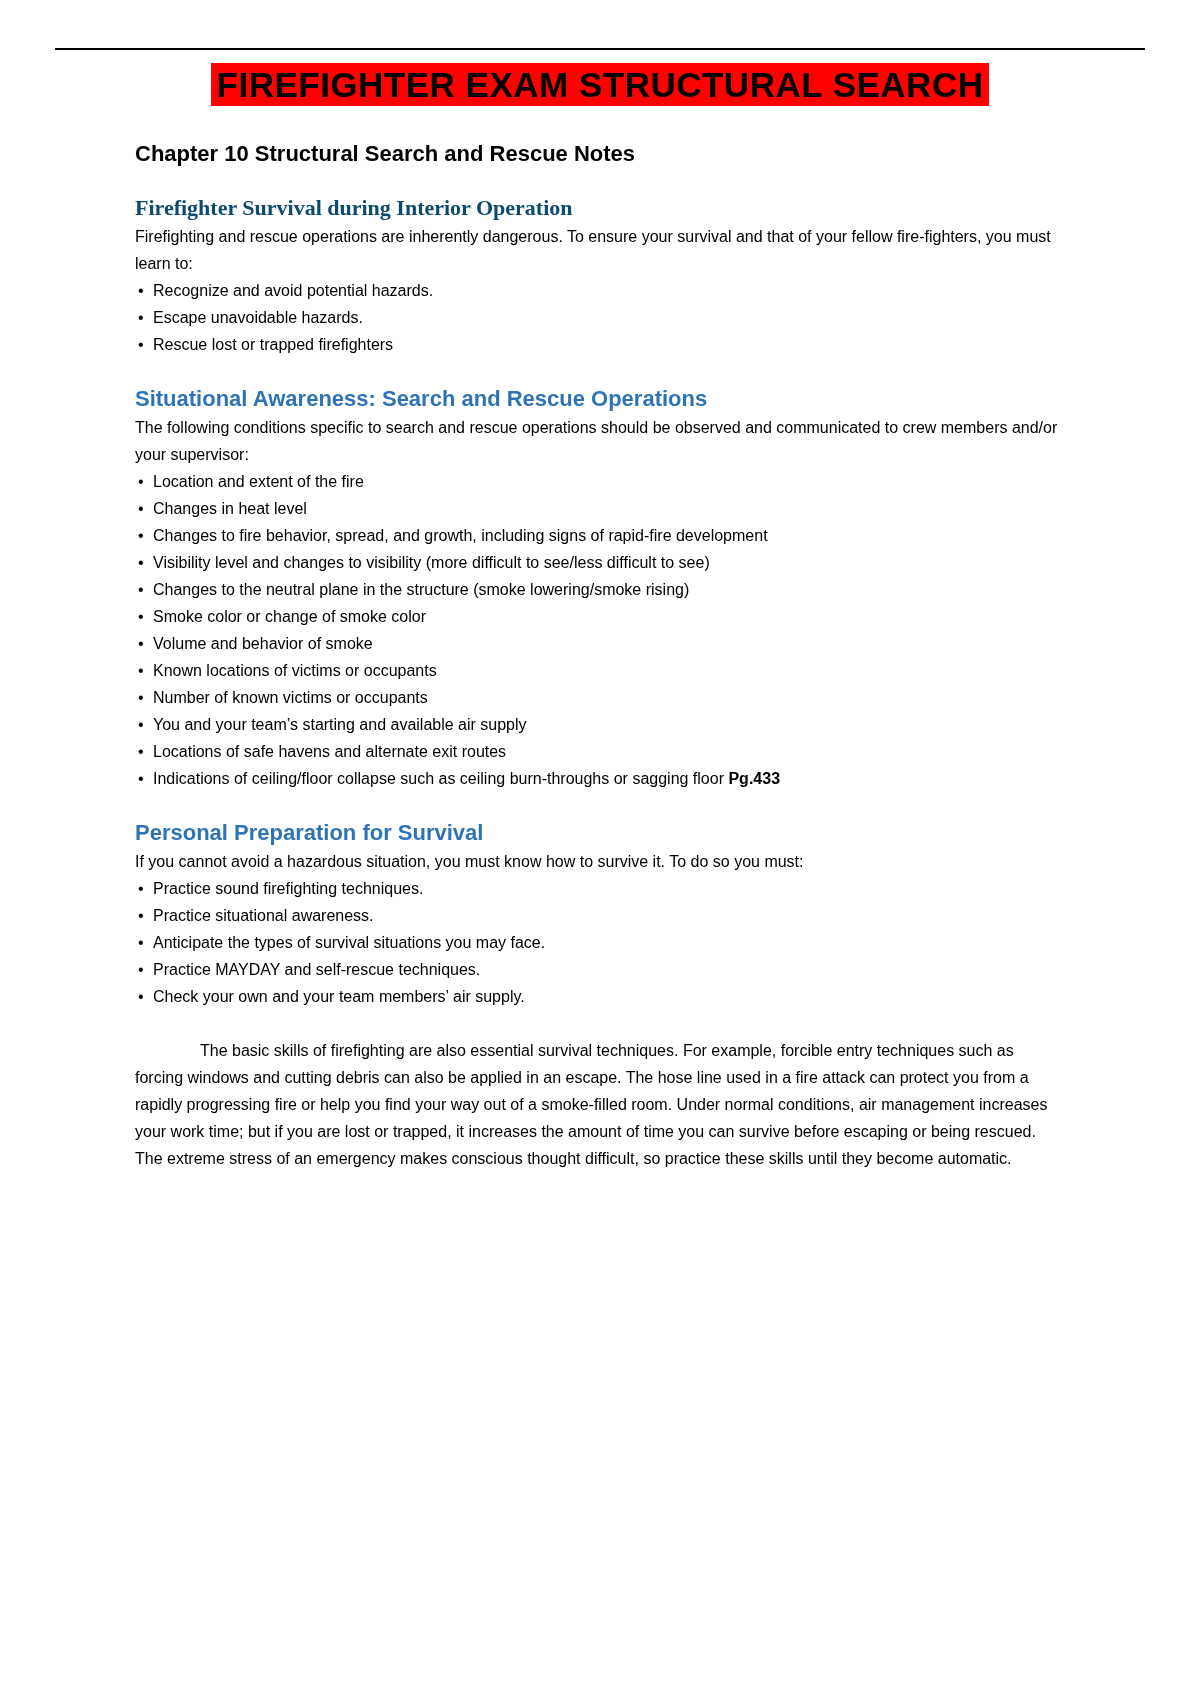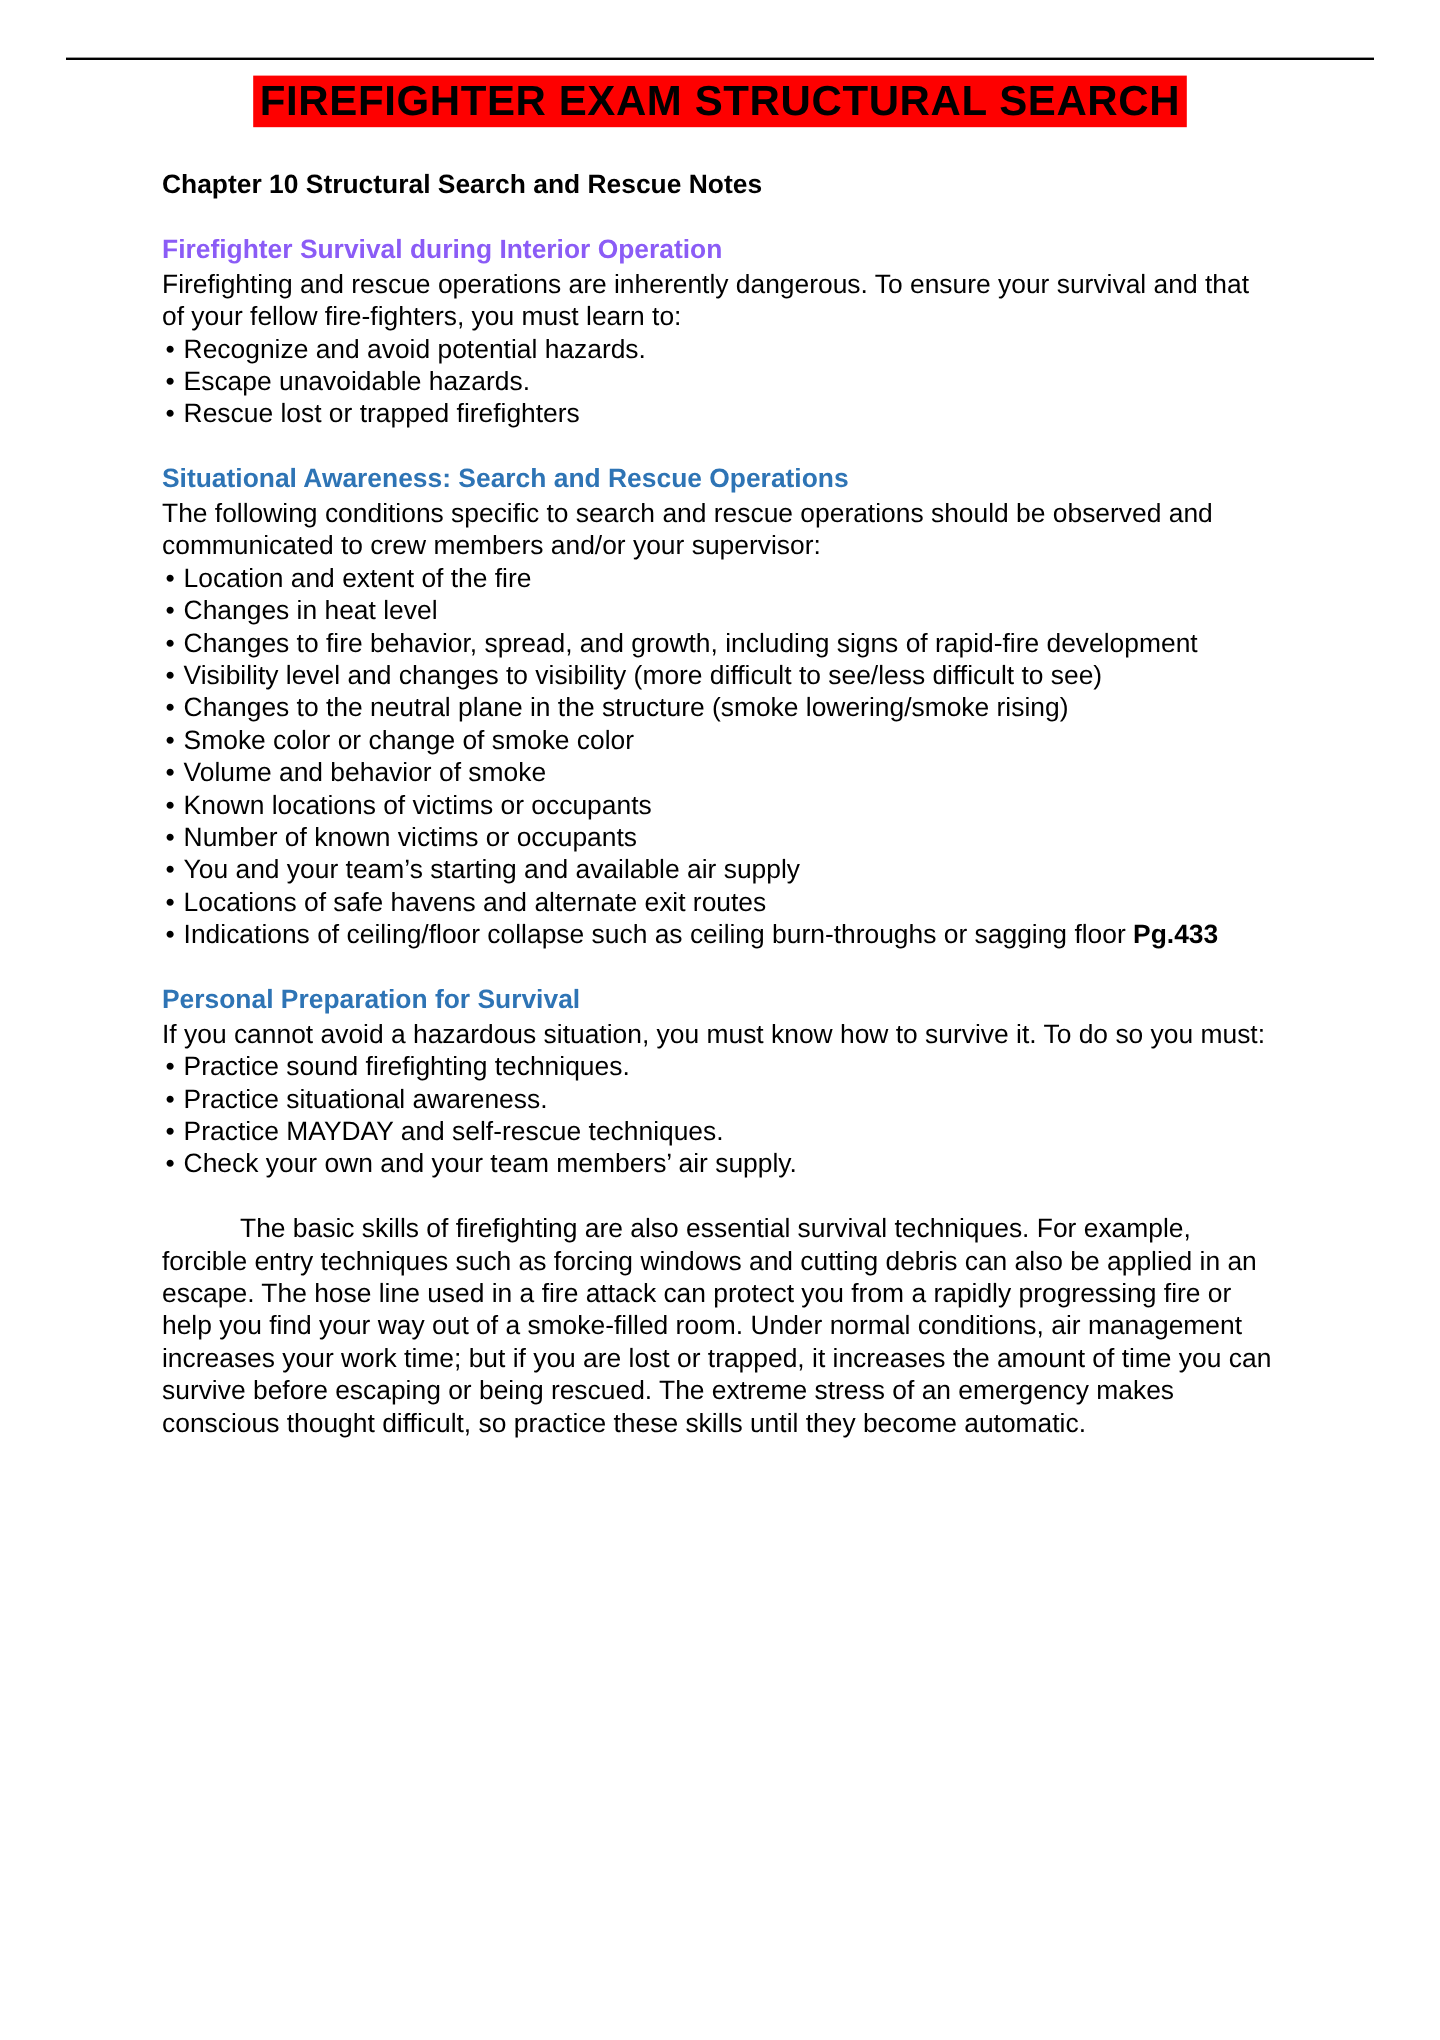--- a/index.html
+++ b/index.html
@@ -54,25 +54,25 @@
     color: #000000;
   }
 
   .section { margin-top: 0; }
 
   .section-heading {
     margin-top: 28px;
     font-size: 22px;
     font-weight: bold;
   }
-  .heading-red  { color: #8b5cf6; }
+  .heading-red  { color: #0c4a6e; font-family: Liberation Serif, serif; }
   .heading-blue { color: #2e74b5; }
 
   p, li {
-    font-size: 22px;
+    font-size: 16px;
     line-height: 27px;
     color: #000000;
   }
 
   .intro { margin-top: 2px; }
 
   ul.bullets {
     list-style: none;
     margin: 0;
   }
@@ -136,20 +136,21 @@
         <li><span>Indications of ceiling/floor collapse such as ceiling burn-throughs or sagging floor </span><span class="bold">Pg.433</span></li>
       </ul>
     </div>
 
     <div class="section">
       <div class="section-heading heading-blue">Personal Preparation for Survival</div>
       <p class="intro">If you cannot avoid a hazardous situation, you must know how to survive it. To do so you must:</p>
       <ul class="bullets">
         <li>Practice sound firefighting techniques.</li>
         <li>Practice situational awareness.</li>
+        <li>Anticipate the types of survival situations you may face.</li>
         <li>Practice MAYDAY and self-rescue techniques.</li>
         <li>Check your own and your team members’ air supply.</li>
       </ul>
       <p class="closing">The basic skills of firefighting are also essential survival techniques. For example, forcible entry techniques such as forcing windows and cutting debris can also be applied in an escape. The hose line used in a fire attack can protect you from a rapidly progressing fire or help you find your way out of a smoke-filled room. Under normal conditions, air management increases your work time; but if you are lost or trapped, it increases the amount of time you can survive before escaping or being rescued. The extreme stress of an emergency makes conscious thought difficult, so practice these skills until they become automatic.</p>
     </div>
 
   </div>
 
   <div class="rule rule-bottom"></div>
 

